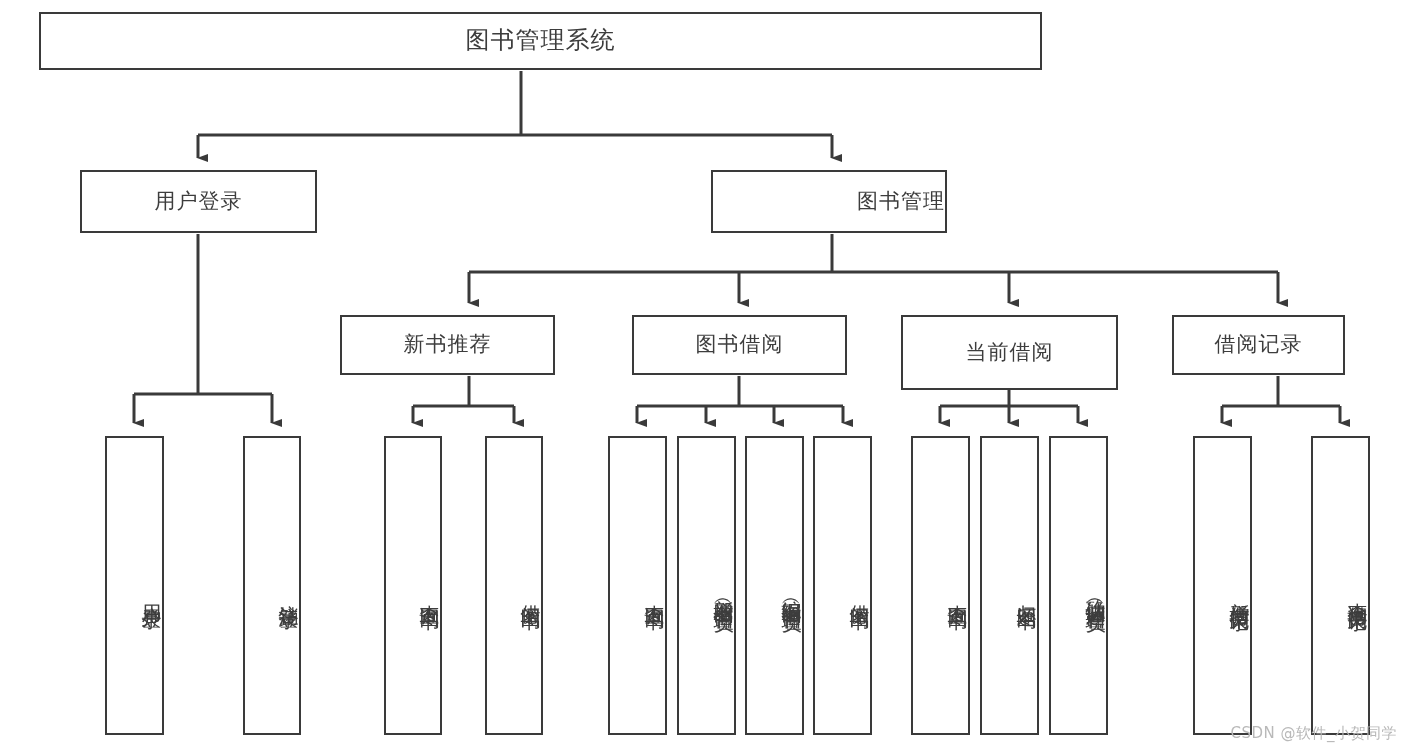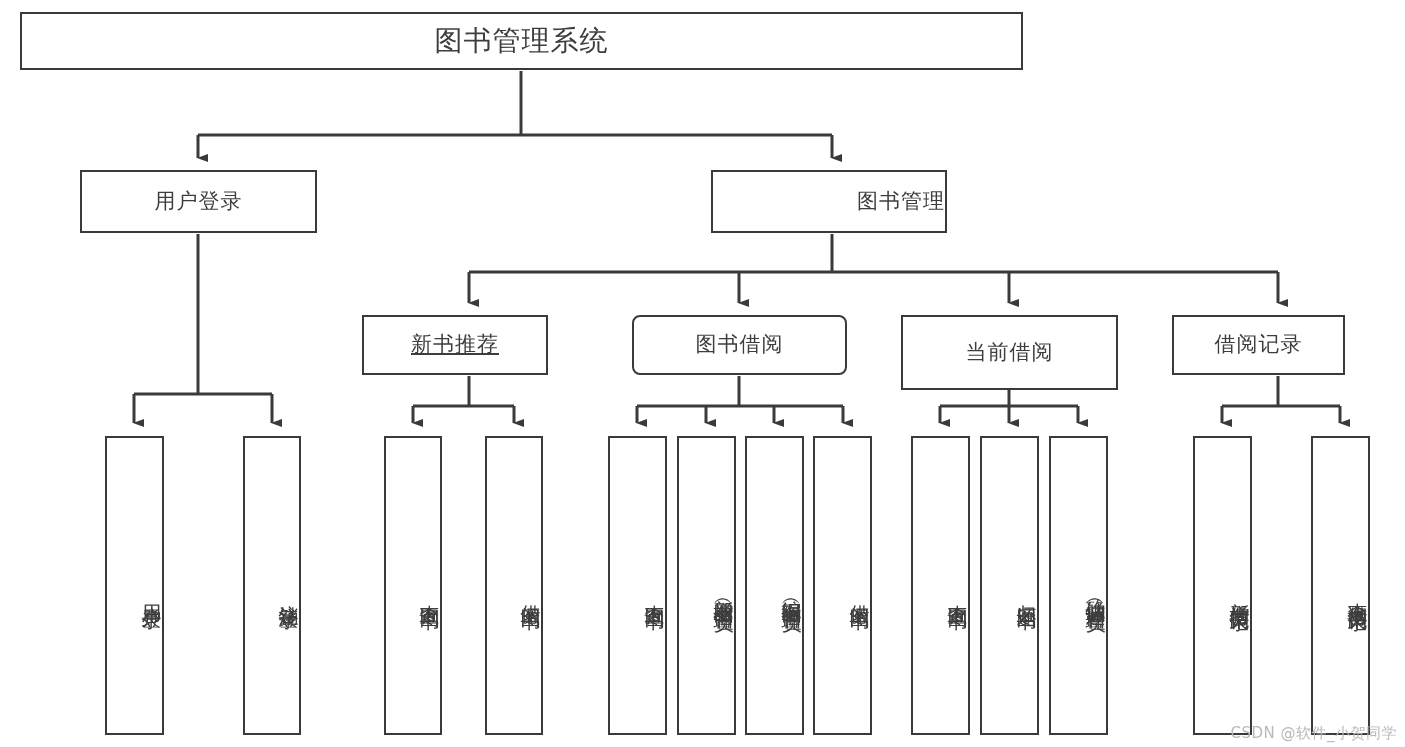--- a/index.html
+++ b/index.html
@@ -32,21 +32,22 @@
     justify-content:center;
     text-align:center;
     color:#3d3d3d;
     line-height:1.22;
   }
   .node.h{
     font-size:21px;
     letter-spacing:1px;
   }
   .node.root{
-    font-size:28px;
+    font-size:24px;
+    margin-left:19px;
   }
   .node.v{
     font-size:20px;
     writing-mode:vertical-rl;
     text-orientation:upright;
     align-items:flex-start;
     justify-content:center;
     padding-top:14px;
     letter-spacing:2px;
     line-height:1.05;
@@ -126,24 +127,24 @@
     <span>图书管理系统</span>
   </div>
 
   <div class="node h" style="left:80px;top:170px;width:237px;height:63px;">
     <span>用户登录</span>
   </div>
   <div class="node h" style="left:711px;top:170px;width:236px;height:63px;justify-content:flex-end;">
     <span>图书管理</span>
   </div>
 
-  <div class="node h" style="left:362px;top:315px;width:186px;height:60px;text-decoration:underline;">
+  <div class="node h" style="left:340px;top:315px;width:215px;height:60px;">
     <span>新书推荐</span>
   </div>
-  <div class="node h" style="left:632px;top:315px;width:215px;height:60px;border-radius:8px;">
+  <div class="node h" style="left:632px;top:315px;width:215px;height:60px;">
     <span>图书借阅</span>
   </div>
   <div class="node h" style="left:901px;top:315px;width:217px;height:75px;">
     <span>当前借阅</span>
   </div>
   <div class="node h" style="left:1172px;top:315px;width:173px;height:60px;">
     <span>借阅记录</span>
   </div>
 
   <div class="node v" style="left:105px;top:436px;width:59px;height:299px;">

